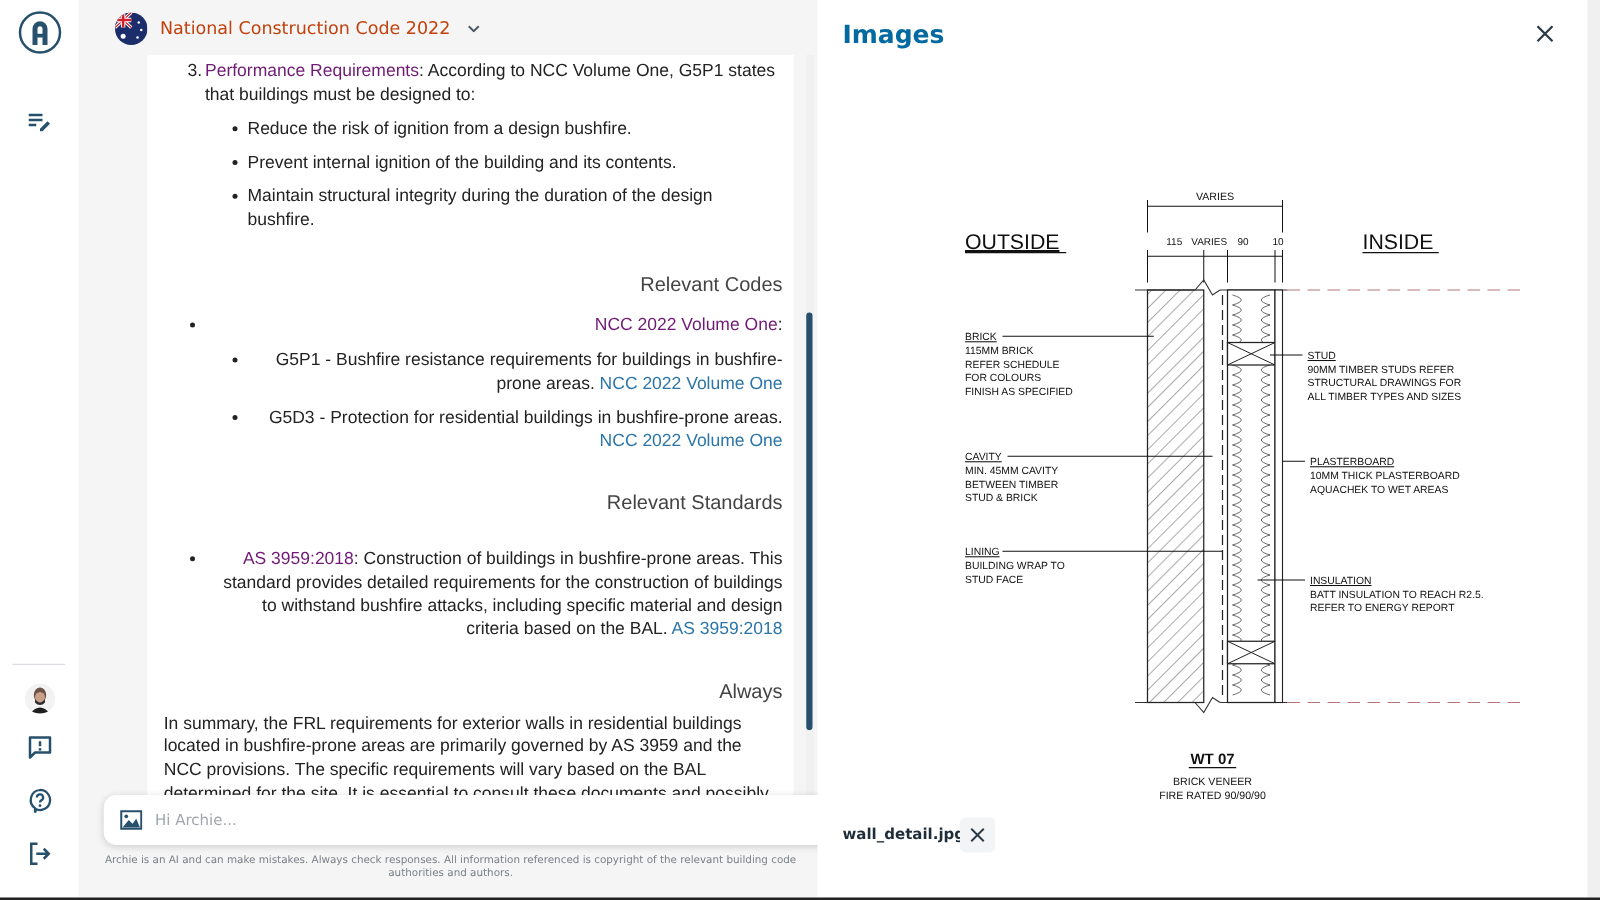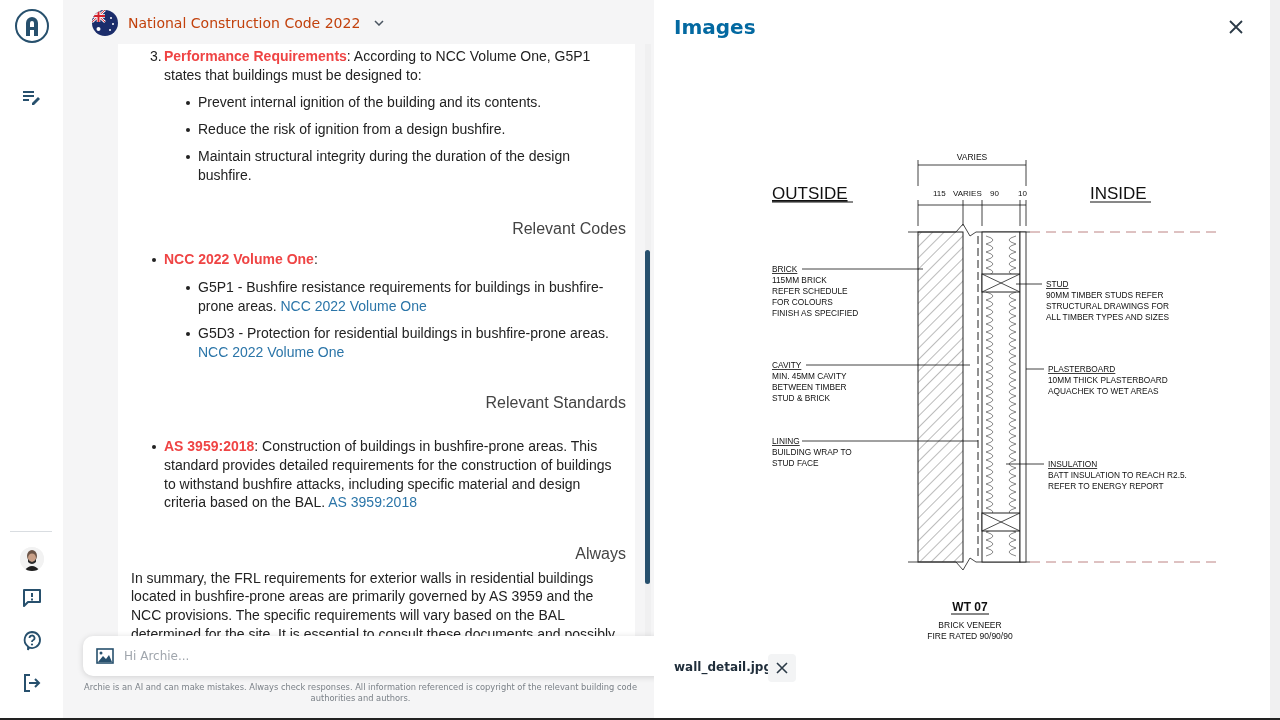--- a/index.html
+++ b/index.html
@@ -16,30 +16,30 @@
     
     .chat { position: absolute; left: 63px; top: 0; width: 591px; height: 718px; background: #f5f5f6; }
     .chat-header { position: absolute; left: 29px; top: 10px; height: 26px; display: flex; align-items: center; }
     .flag { width: 26px; height: 26px; border-radius: 50%; overflow: hidden; margin-right: 10px; }
     .chat-title { font-family: "DejaVu Sans", sans-serif; font-size: 14px; color: #c2410c; font-weight: 500; }
     .chev { margin-left: 14px; }
 
     .msg-card { position: absolute; left: 55px; top: 44px; width: 517px; height: 596px; background: #ffffff; overflow: hidden; }
     .msg { position: absolute; left: 13px; top: 0; width: 495px; font-size: 14px; color: #222; line-height: 18.7px; }
     .msg p, .msg li { font-size: 14px; }
-    .msg b { font-weight: 700; color: #ef4444; }
+    .msg b { font-weight: 400; color: #701a75; }
     .msg a { color: #2b75a8; text-decoration: none; }
     .msg h3 { font-weight: 400; font-size: 16px; color: #444; margin: 0; text-align: right; }
     .ol-item { position: relative; padding-left: 33px; }
     .ol-item .num { position: absolute; left: 19px; top: 0; }
     ul.sub { list-style: none; padding-left: 33px; }
     ul.sub li, ul.top li { position: relative; padding-left: 34px; }
     ul.sub li::before, ul.top li::before { content: ""; position: absolute; left: 22px; top: 8px; width: 4px; height: 4px; border-radius: 50%; background: #222; }
     ul.top { list-style: none; }
-    ul.top > li { padding-left: 33px; }
+    ul.top > li { padding-left: 33px; text-align: right; }
     ul.top > li::before { left: 21px; }
 
     .scroll-track { position: absolute; left: 582px; top: 44px; width: 6px; height: 596px; background: #f0f0f1; }
     .scroll-thumb { position: absolute; left: 0; top: 206px; width: 5px; height: 334px; background: #27506d; border-radius: 3px; }
 
     .composer { position: absolute; left: 20px; top: 636px; width: 656px; height: 40px; background: #fff; border-radius: 10px; box-shadow: 0 1px 6px rgba(0,0,0,0.15); display: flex; align-items: center; }
     .composer .img-btn { margin-left: 13px; width: 18px; height: 16px; display:flex; }
     .composer input { flex: 1; border: none; outline: none; margin-left: 10px; font-family: "DejaVu Sans", sans-serif; font-size: 12px; color: #333; background: transparent; }
     .composer input::placeholder { color: #a0a6ad; }
     .composer .send { width: 22px; height: 22px; margin-right: 10px; display:flex; align-items:center; justify-content:center; }
@@ -129,22 +129,22 @@
         <path d="M1 1 L5 5 L9 1" fill="none" stroke="#4a5560" stroke-width="1.5"></path>
       </svg>
     </div>
 
     <div class="msg-card">
       <div class="msg">
         <div class="ol-item" style="margin-top:3px">
           <span class="num">3.</span>
           <b>Performance Requirements</b><span>: According to NCC Volume One, G5P1 states that buildings must be designed to:</span>
           <ul class="sub" style="margin-top:8.5px; padding-left:0">
+            <li style="margin-bottom:8.5px">Reduce the risk of ignition from a design bushfire.</li>
             <li style="margin-bottom:8.5px">Prevent internal ignition of the building and its contents.</li>
-            <li style="margin-bottom:8.5px">Reduce the risk of ignition from a design bushfire.</li>
             <li>Maintain structural integrity during the duration of the design bushfire.</li>
           </ul>
         </div>
 
         <h3 style="margin-top:35px">Relevant Codes</h3>
         <ul class="top" style="margin-top:12px">
           <li>
             <b>NCC 2022 Volume One</b><span>:</span>
             <ul class="sub" style="margin-top:9px; padding-left:0">
               <li style="margin-bottom:8.5px"><span>G5P1 - Bushfire resistance requirements for buildings in bushfire-prone areas. </span><a href="#">NCC 2022 Volume One</a></li>

